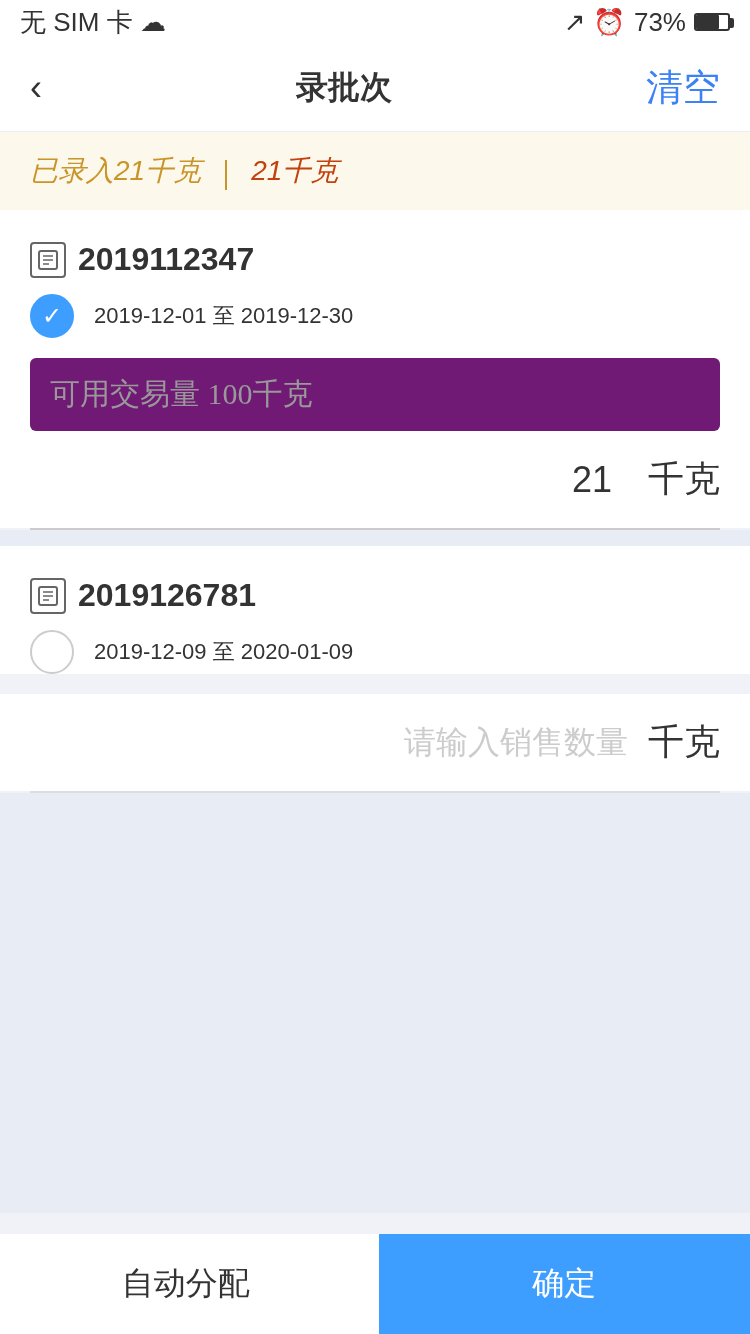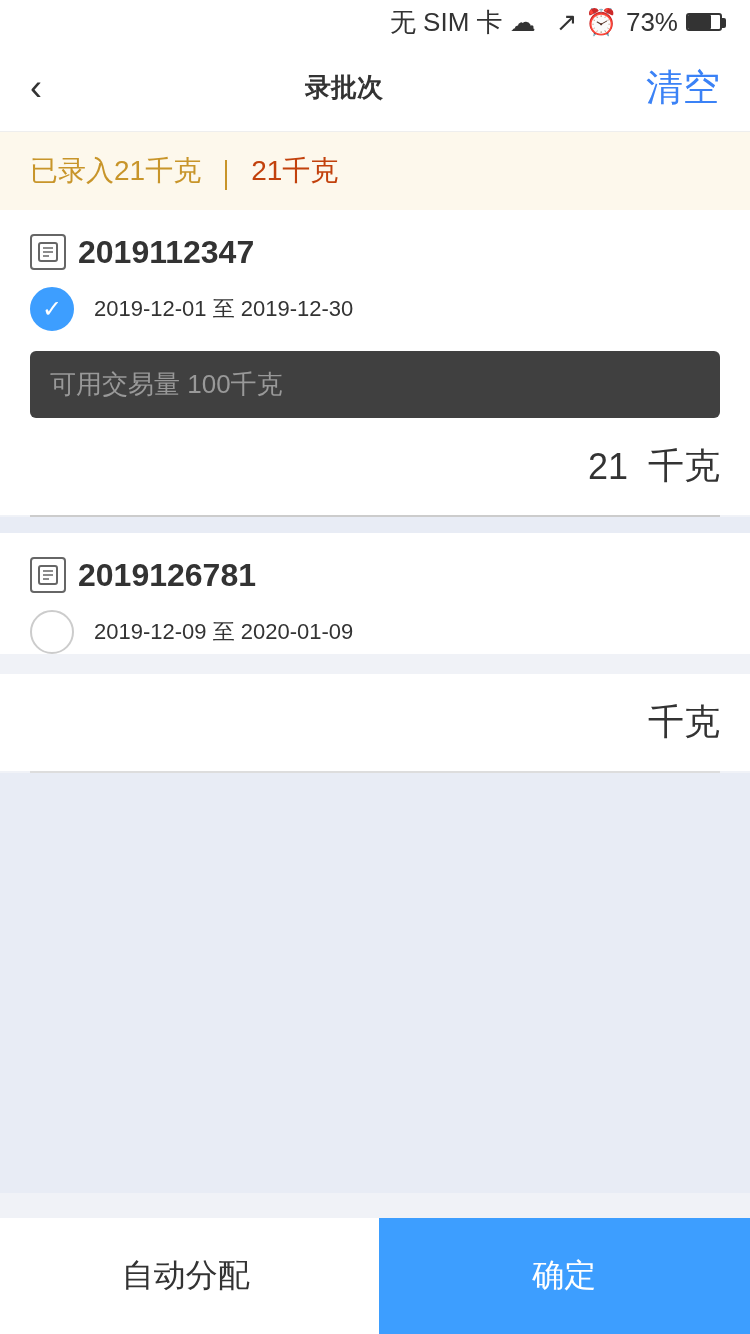--- a/index.html
+++ b/index.html
@@ -12,22 +12,22 @@
       font-size: 28px;
       color: #333;
     }
 
     
     .status-bar {
       height: 44px;
       background: #fff;
       display: flex;
       align-items: center;
-      justify-content: flex-end;
-      padding: 0 28px;
+      justify-content: space-between;
+      padding: 0 20px;
       font-size: 26px;
       font-weight: 500;
       gap: 20px;
     }
     .status-left {
       display: flex;
       align-items: center;
       gap: 10px;
     }
     .status-center {
@@ -50,37 +50,38 @@
       justify-content: space-between;
       padding: 0 30px;
       border-bottom: 1px solid #eee;
     }
     .nav-back {
       font-size: 36px;
       color: #333;
       cursor: pointer;
     }
     .nav-title {
-      font-size: 26px;
+      font-size: 32px;
       font-weight: 600;
       color: #333;
     }
     .nav-action {
       font-size: 37px;
       color: #3b82f6;
       cursor: pointer;
     }
 
     
     .summary-bar {
       background: #fdf8ec;
       padding: 20px 30px;
       display: flex;
       align-items: flex-end;
       gap: 0;
+      font-style: italic;
     }
     .summary-label {
       font-size: 28px;
       color: #c8952a;
     }
     .summary-divider {
       width: 2px;
       height: 30px;
       background: #c8952a;
       margin: 0 24px;
@@ -91,23 +92,24 @@
     }
 
     
     .batch-item {
       background: #fff;
       padding: 24px 30px 0 30px;
       margin-bottom: 0;
     }
     .batch-header {
       display: flex;
-      align-items: flex-start;
+      align-items: center;
       gap: 12px;
       margin-bottom: 16px;
+      margin-top: 7px;
     }
     .batch-id-icon {
       display: inline-flex;
       align-items: center;
       justify-content: center;
       width: 36px;
       height: 36px;
       border: 2px solid #666;
       border-radius: 4px;
       font-size: 20px;
@@ -140,36 +142,37 @@
     }
     .radio-check {
       color: #fff;
       font-size: 24px;
     }
     .batch-date {
       font-size: 22px;
       color: #333;
     }
     .batch-available {
-      background: #404040;
+      background: #701a75;
       border-radius: 6px;
       padding: 16px 20px;
-      font-size: 26px;
+      font-size: 30px;
       color: #999;
       margin-bottom: 0;
+      font-family: Liberation Serif, serif;
     }
 
     
     .quantity-row {
       background: #fff;
       padding: 24px 30px;
       display: flex;
       align-items: center;
       justify-content: flex-end;
-      gap: 20px;
+      gap: 36px;
     }
     .quantity-value {
       font-size: 36px;
       font-weight: 500;
       color: #333;
     }
     .quantity-unit {
       font-size: 36px;
       color: #333;
     }
@@ -222,21 +225,21 @@
       flex: 1;
       min-height: 480px;
     }
 
     
     .bottom-bar {
       position: fixed;
       bottom: 0;
       left: 0;
       width: 750px;
-      height: 116px;
+      height: 100px;
       display: flex;
       background: #fff;
     }
     .btn-auto {
       flex: 1;
       display: flex;
       align-items: center;
       justify-content: center;
       background: #fff;
       font-size: 32px;
@@ -330,20 +333,21 @@
     </span>
     <span class="batch-id">2019126781</span>
   </div>
   <div class="batch-date-row">
     <div class="radio-circle"></div>
     <span class="batch-date">2019-12-09 至 2020-01-09</span>
   </div>
 </div>
 
 <div class="input-row">
+  <input type="text" class="quantity-input" placeholder="请输入销售数量" style="">
   <span class="input-unit">千克</span>
 </div>
 <div class="input-divider"></div>
 
 <div class="empty-area" style="min-height: 420px;"></div>
 
 <div class="bottom-bar">
   <button class="btn-auto">自动分配</button>
   <button class="btn-confirm">确定</button>
 </div>

